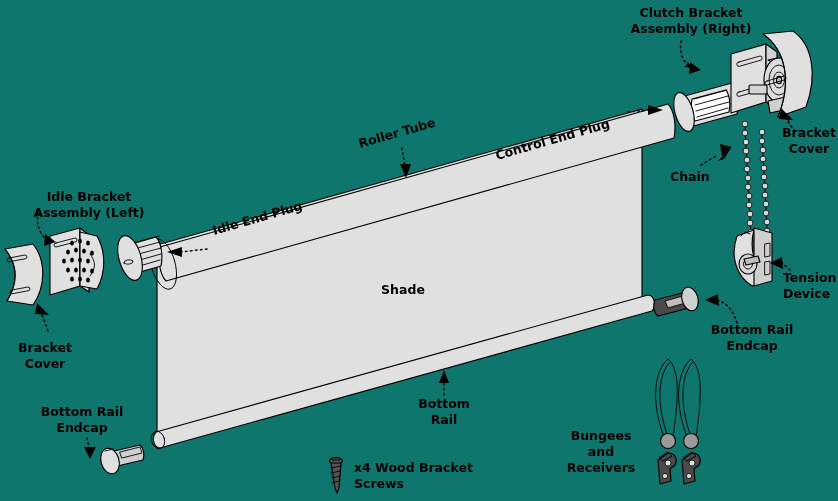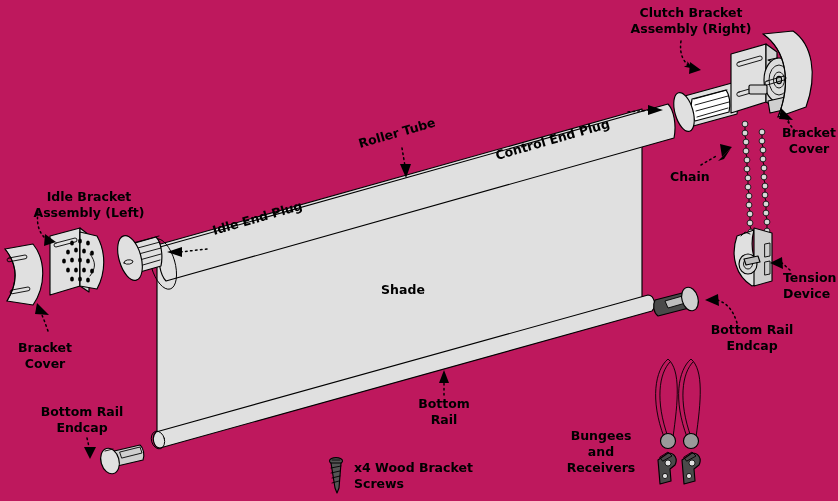--- a/index.html
+++ b/index.html
@@ -8,21 +8,21 @@
     padding: 0;
     background: #ffffff;
   }
   body {
     font-family: "DejaVu Sans", "Liberation Sans", sans-serif;
   }
   #stage {
     position: relative;
     width: 838px;
     height: 501px;
-    background: #be185d;
+    background: #0f766e;
     overflow: hidden;
   }
   #stage svg {
     display: block;
     position: absolute;
     left: 0;
     top: 0;
   }
   .lbl {
     font-family: "DejaVu Sans", "Liberation Sans", sans-serif;

